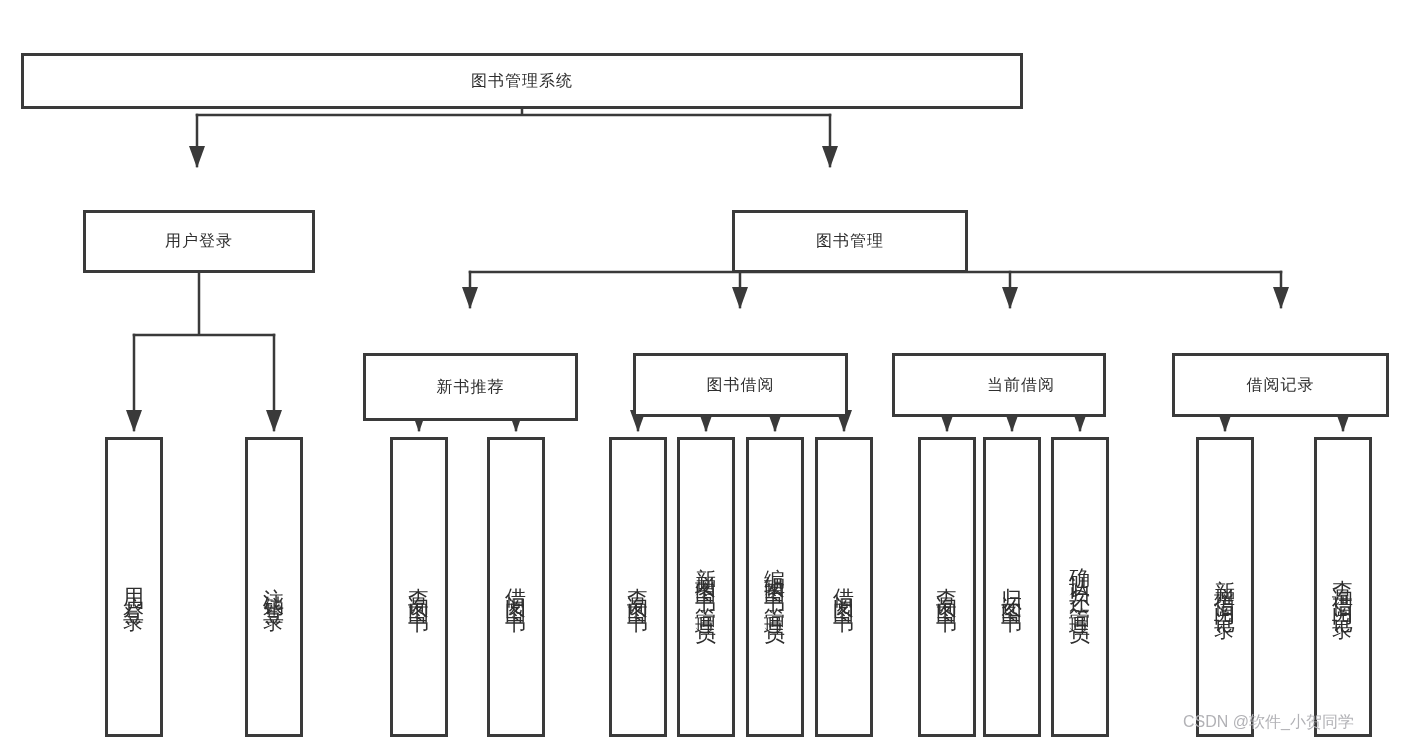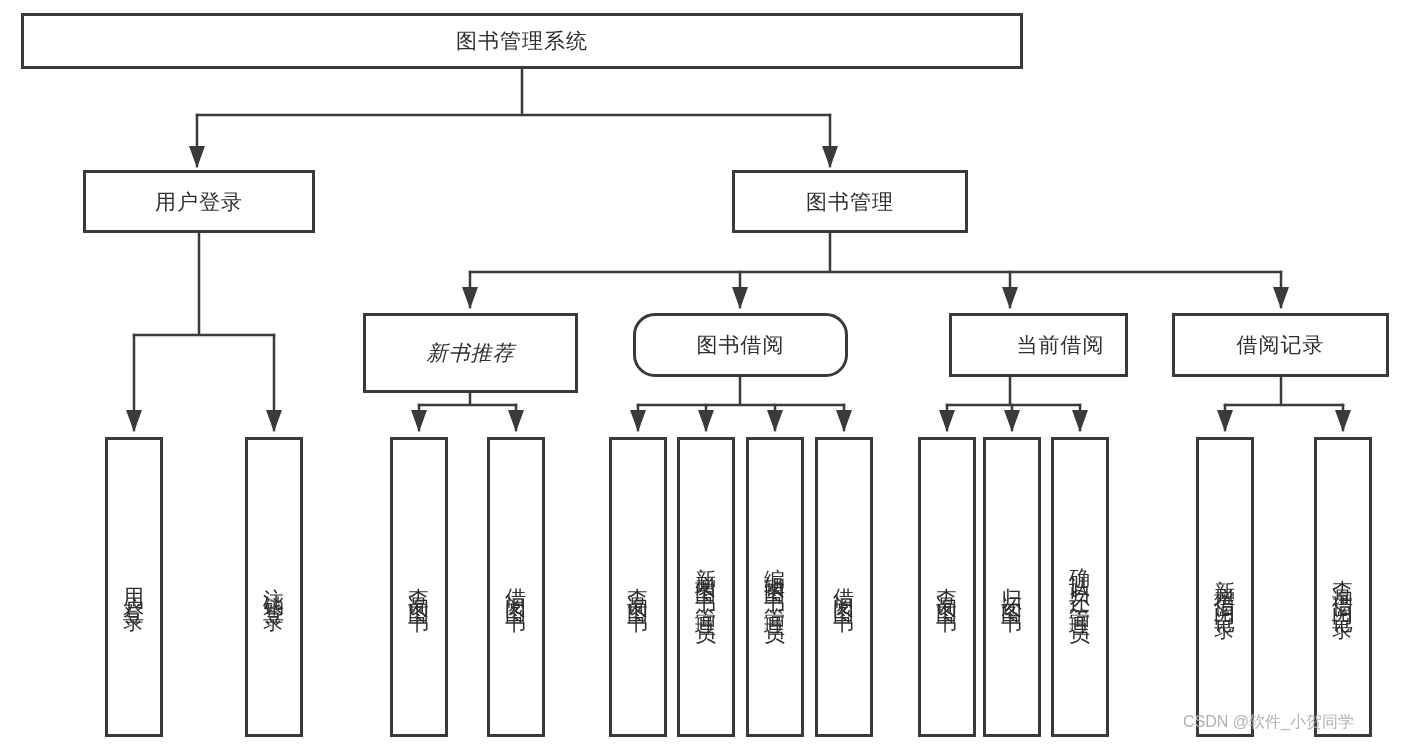--- a/index.html
+++ b/index.html
@@ -22,35 +22,35 @@
   .wire{stroke:var(--c-line);stroke-width:2.5;fill:none;stroke-linecap:square;}
   .arrowhead{fill:var(--c-line);stroke:none;}
   .box{
     position:absolute;
     box-sizing:border-box;
     background:var(--c-background);
     border:3px solid var(--c-border);
     display:flex;align-items:center;justify-content:center;
     text-align:center;
   }
-  .hbox{font-size:21px;letter-spacing:1px;}
+  .hbox{font-size:16px;letter-spacing:1px;margin-top:40px;}
   .leaf{
     writing-mode:vertical-rl;
     text-orientation:mixed;
     font-size:21px;
     letter-spacing:8px;
     line-height:1.1;
     border-width:3px;
   }
   .box-root {left:21px;  top:13px;  width:1002px;height:56px;}
   .box-l1-a {left:83px;  top:170px; width:232px; height:63px;}
   .box-l1-b {left:732px; top:170px; width:236px; height:63px;}
-  .box-l2-a {left:363px; top:313px; width:215px; height:80px;font-style:italic;}
-  .box-l2-b {left:633px; top:313px; width:215px; height:64px;border-radius:22px;}
-  .box-l2-c {left:949px; top:313px; width:179px; height:64px;padding-left:44px;}
+  .box-l2-a {left:363px; top:313px; width:215px; height:68px;}
+  .box-l2-b {left:633px; top:313px; width:215px; height:64px;}
+  .box-l2-c {left:892px; top:313px; width:214px; height:64px;padding-left:44px;}
   .box-l2-d {left:1172px;top:313px; width:217px; height:64px;}
   .leaf{top:437px;width:58px;height:300px;}
   .lf-1 {left:105px;}
   .lf-2 {left:245px;}
   .lf-3 {left:390px;}
   .lf-4 {left:487px;}
   .lf-5 {left:609px;}
   .lf-6 {left:677px;}
   .lf-7 {left:746px;}
   .lf-8 {left:815px;}

